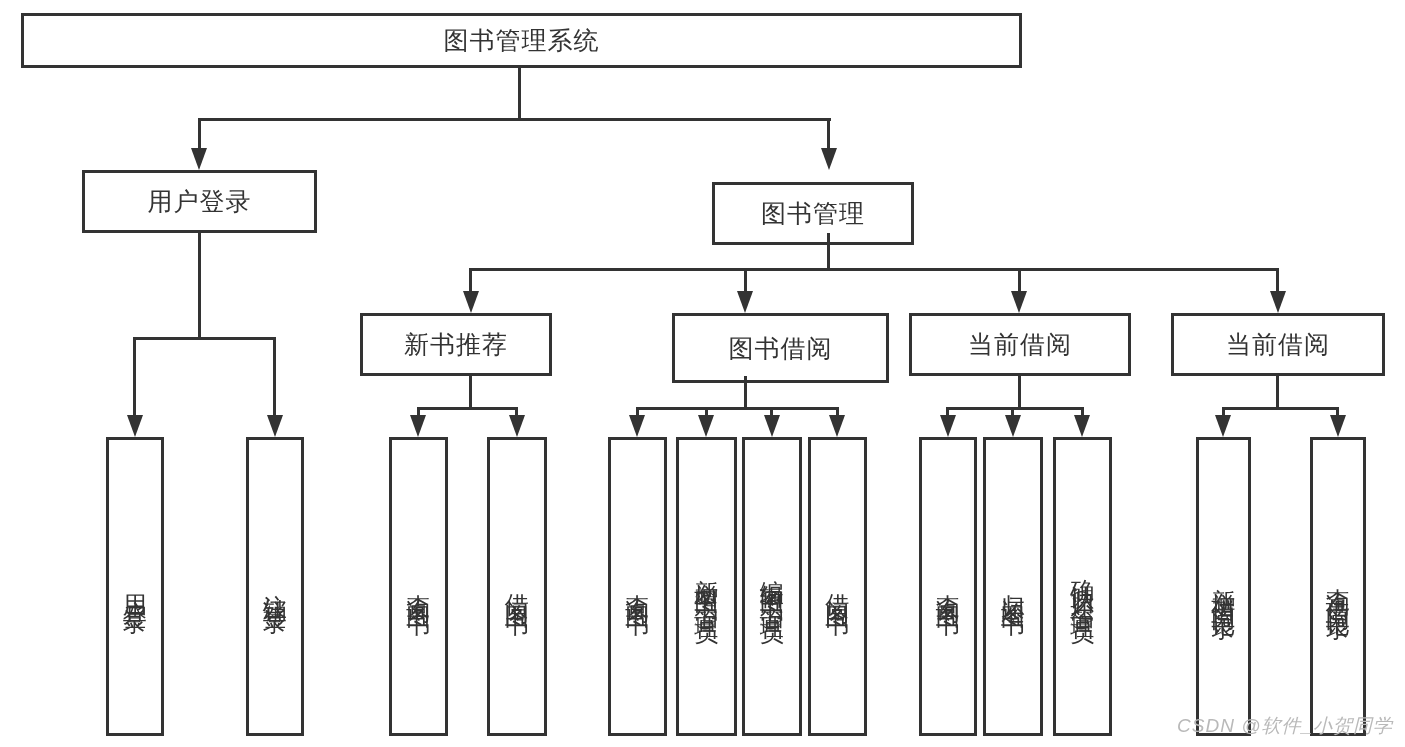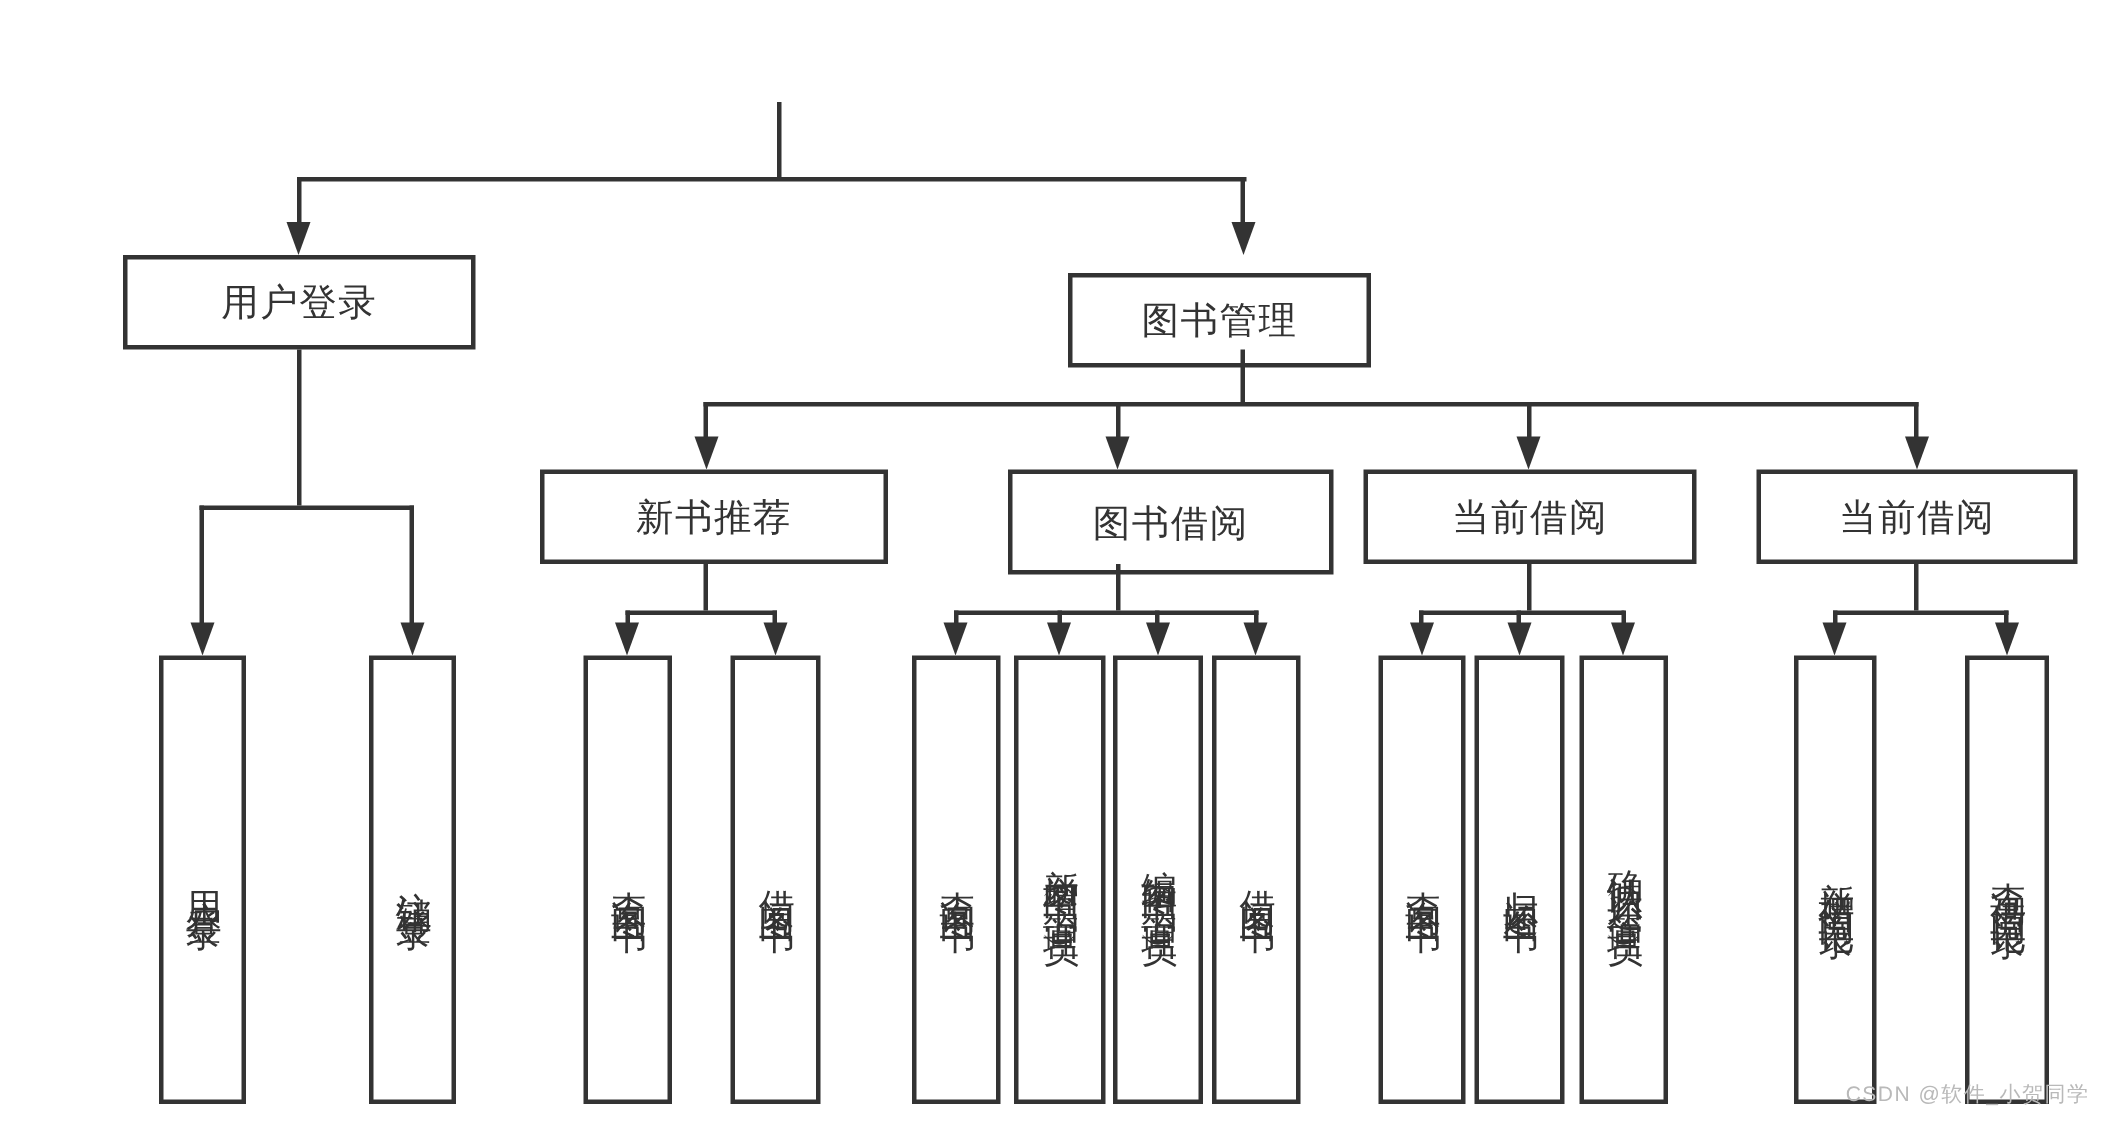--- a/index.html
+++ b/index.html
@@ -47,31 +47,35 @@
   .hline{position:absolute;height:3px;background:var(--line);}
   .arrow{
     position:absolute;width:0;height:0;
     border-left:8px solid transparent;
     border-right:8px solid transparent;
     border-top:22px solid var(--line);
   }
   .watermark{
     position:absolute;
     right:12px;bottom:8px;
-    font-size:14px;
+    font-size:19px;
     color:var(--wm);
     letter-spacing:1px;
     z-index:5;
+    font-style:italic;
   }
 </style>
 </head>
 <body>
 
 <div class="canvas">
 
+  <div class="box" style="left:21px;top:13px;width:1001px;height:55px">
+    <span>图书管理系统</span>
+  </div>
 
   <div class="vline" style="left:518px;top:68px;height:50px"></div>
   <div class="hline" style="left:198px;top:118px;width:633px"></div>
   <div class="vline" style="left:198px;top:118px;height:32px"></div>
   <div class="arrow" style="left:191px;top:148px"></div>
   <div class="vline" style="left:827px;top:118px;height:32px"></div>
   <div class="arrow" style="left:821px;top:148px"></div>
 
   <div class="box" style="left:82px;top:170px;width:235px;height:63px">
     <span>用户登录</span>
@@ -91,21 +95,21 @@
   <div class="hline" style="left:469px;top:268px;width:810px"></div>
   <div class="vline" style="left:469px;top:268px;height:25px"></div>
   <div class="arrow" style="left:463px;top:291px"></div>
   <div class="vline" style="left:744px;top:268px;height:25px"></div>
   <div class="arrow" style="left:737px;top:291px"></div>
   <div class="vline" style="left:1018px;top:268px;height:25px"></div>
   <div class="arrow" style="left:1011px;top:291px"></div>
   <div class="vline" style="left:1276px;top:268px;height:25px"></div>
   <div class="arrow" style="left:1270px;top:291px"></div>
 
-  <div class="box" style="left:360px;top:313px;width:232px;height:63px">
+  <div class="box" style="left:360px;top:313px;width:192px;height:63px">
     <span>新书推荐</span>
   </div>
   <div class="box" style="left:672px;top:313px;width:217px;height:70px">
     <span>图书借阅</span>
   </div>
   <div class="box" style="left:909px;top:313px;width:222px;height:63px">
     <span>当前借阅</span>
   </div>
   <div class="box" style="left:1171px;top:313px;width:214px;height:63px">
     <span>当前借阅</span>

